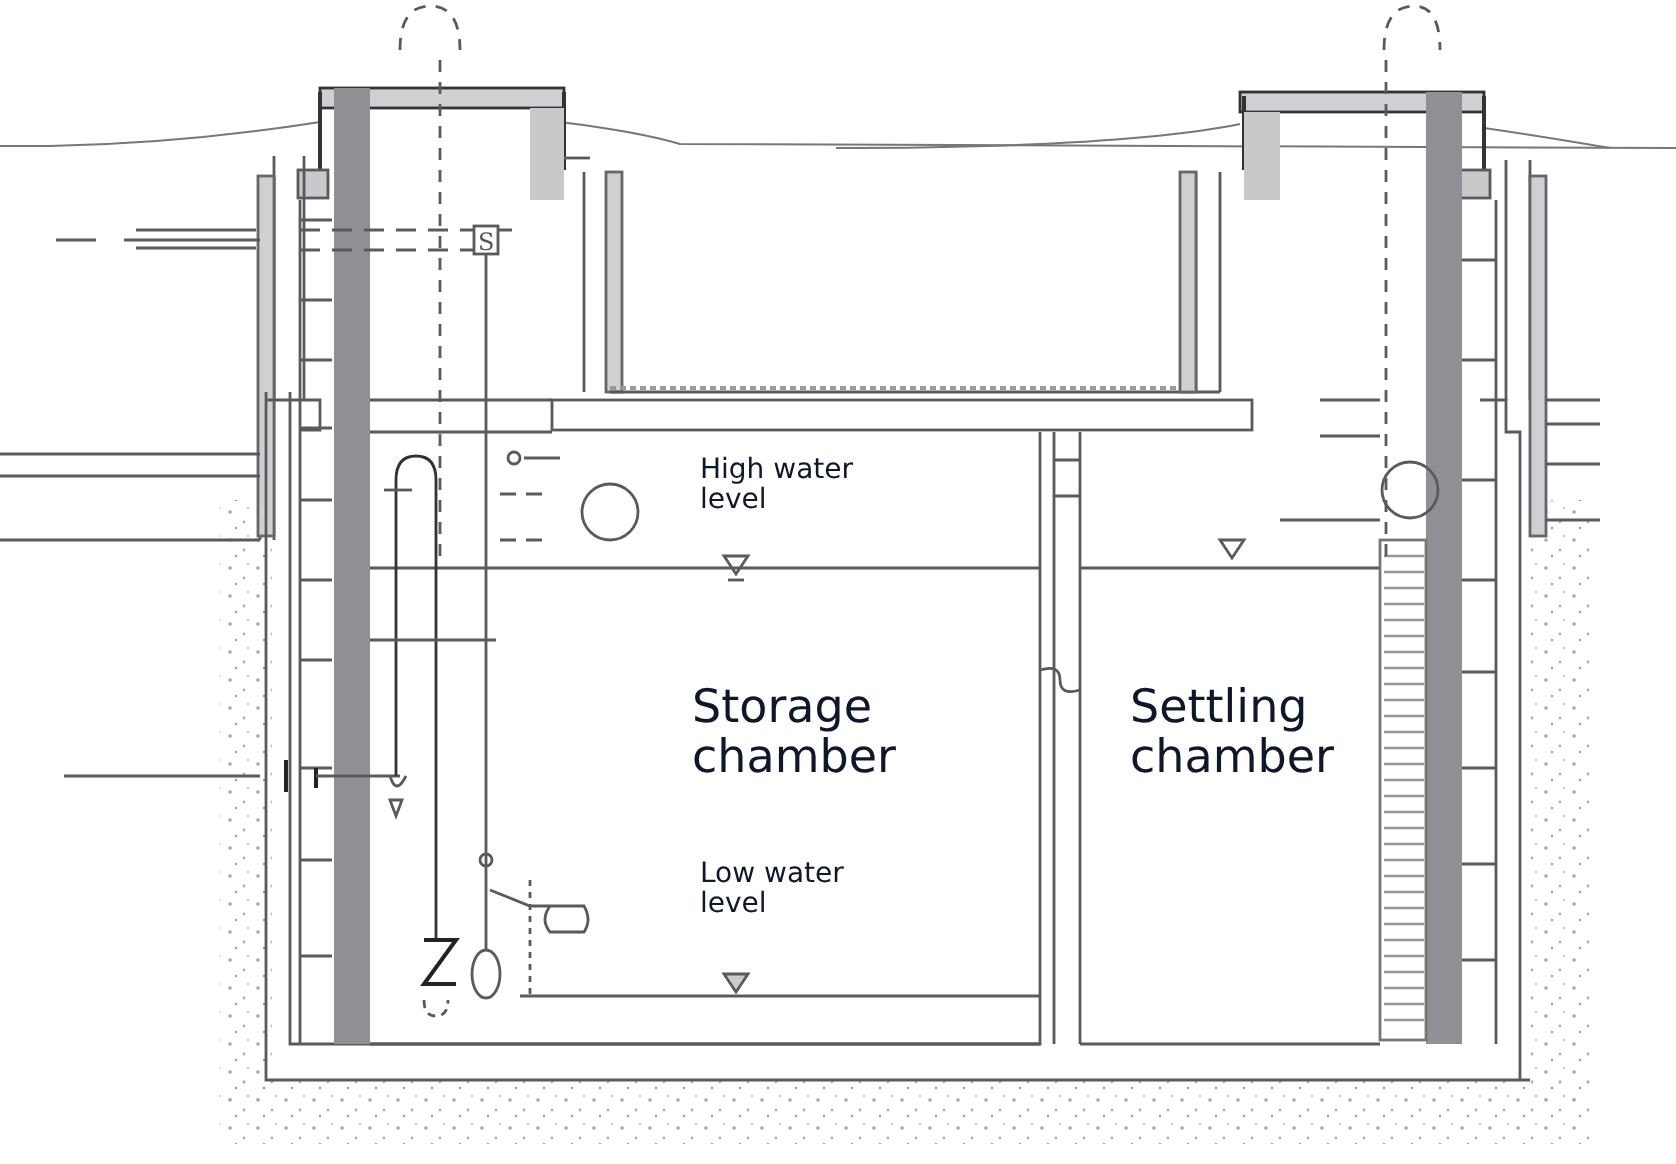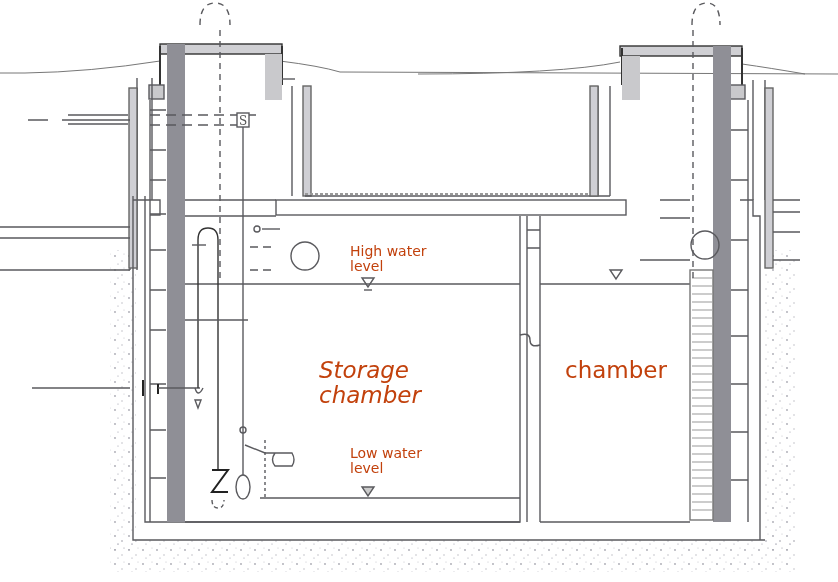--- a/index.html
+++ b/index.html
@@ -1,18 +1,18 @@
 <!DOCTYPE html>
 <html><head>
 <meta charset="utf-8">
 <style>
   html,body{margin:0;padding:0;background:#fff;}
   #stage{position:relative;width:838px;height:582px;overflow:hidden;background:#fff;}
   svg{position:absolute;left:0;top:0;}
-  .lbl{position:absolute;font-family:"DejaVu Sans","Liberation Sans",sans-serif;color:#c2410c;line-height:1.1;margin-top:16px;}
+  .lbl{position:absolute;font-family:"DejaVu Sans","Liberation Sans",sans-serif;color:#0f172a;line-height:1.1;}
   .big{font-size:23px;}
   .small{font-size:14px;}
 </style>
 </head>
 <body>
 
 <div id="stage">
 <svg width="838" height="582" viewBox="0 0 838 582">
   <defs>
     <pattern id="grav" width="14" height="14" patternUnits="userSpaceOnUse">
@@ -169,24 +169,25 @@
     <g>
       <path d="M362 487 L374 487 L368 496 Z" fill="#ccc"></path>
     </g>
   </g>
 </svg>
 
 <div class="lbl small" style="left:350px;top:228px;">
   <div>High water</div>
   <div>level</div>
 </div>
-<div class="lbl big" style="left:319px;top:342px;font-style:italic;">
+<div class="lbl big" style="left:346px;top:342px;">
   <div>Storage</div>
   <div>chamber</div>
 </div>
 <div class="lbl big" style="left:565px;top:342px;">
+  <div>Settling</div>
   <div>chamber</div>
 </div>
 <div class="lbl small" style="left:350px;top:430px;">
   <div>Low water</div>
   <div>level</div>
 </div>
 </div>
 
 </body></html>

